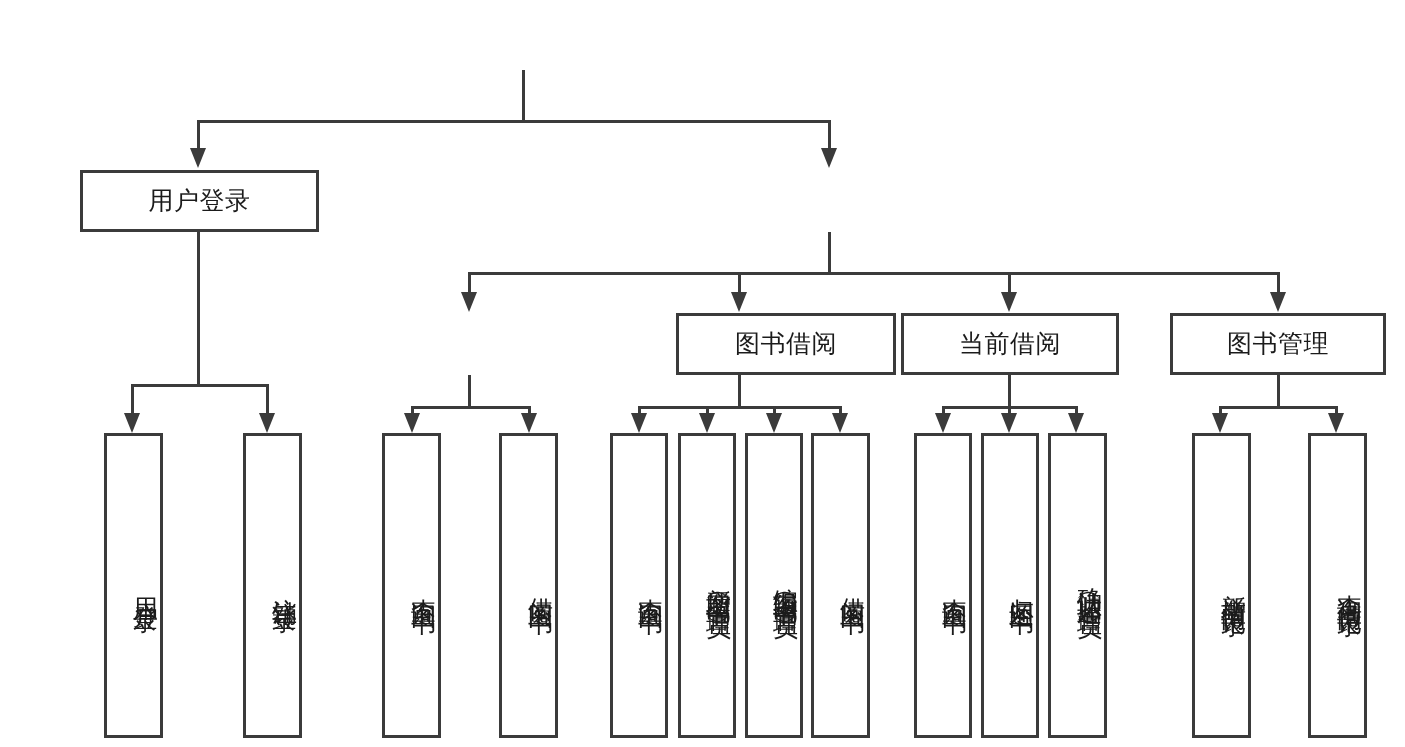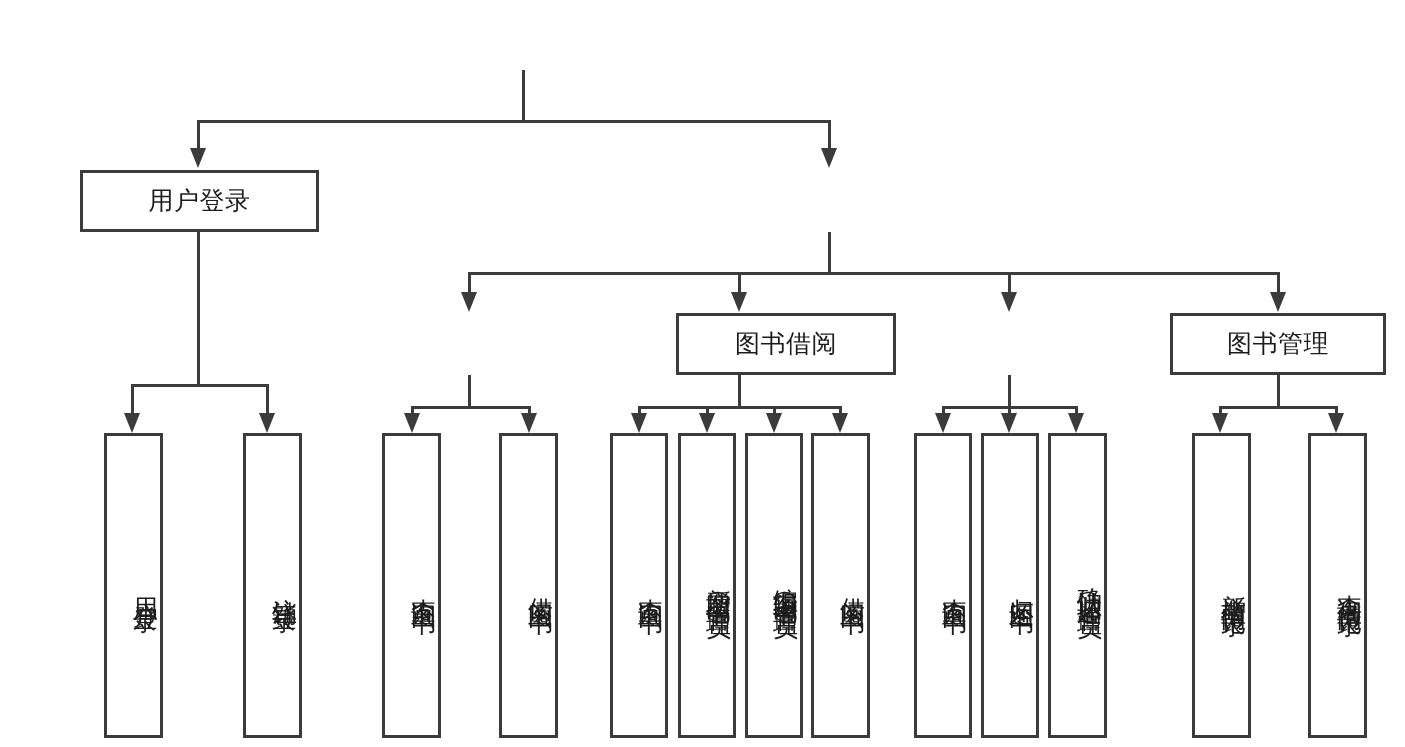--- a/index.html
+++ b/index.html
@@ -103,20 +103,23 @@
   <div class="edge v" style="left:1008px; top:272px; height:20px;"></div>
   <div class="edge v" style="left:1277px; top:272px; height:20px;"></div>
   <div class="arrow" style="left:461px; top:292px;"></div>
   <div class="arrow" style="left:731px; top:292px;"></div>
   <div class="arrow" style="left:1001px; top:292px;"></div>
   <div class="arrow" style="left:1270px; top:292px;"></div>
 
   <div class="node horiz" style="left:632px; top:313px; width:220px; height:62px;margin-left:44px;">
     <span>图书借阅</span>
   </div>
+  <div class="node horiz" style="left:901px; top:313px; width:218px; height:62px;">
+    <span>当前借阅</span>
+  </div>
   <div class="node horiz" style="left:1170px; top:313px; width:216px; height:62px;">
     <span>图书管理</span>
   </div>
 
   <div class="edge v" style="left:468px; top:375px; height:34px;"></div>
   <div class="edge h" style="left:411px; top:406px; width:120px;"></div>
   <div class="edge v" style="left:411px; top:406px; height:7px;"></div>
   <div class="edge v" style="left:528px; top:406px; height:7px;"></div>
   <div class="arrow" style="left:404px; top:413px;"></div>
   <div class="arrow" style="left:521px; top:413px;"></div>

